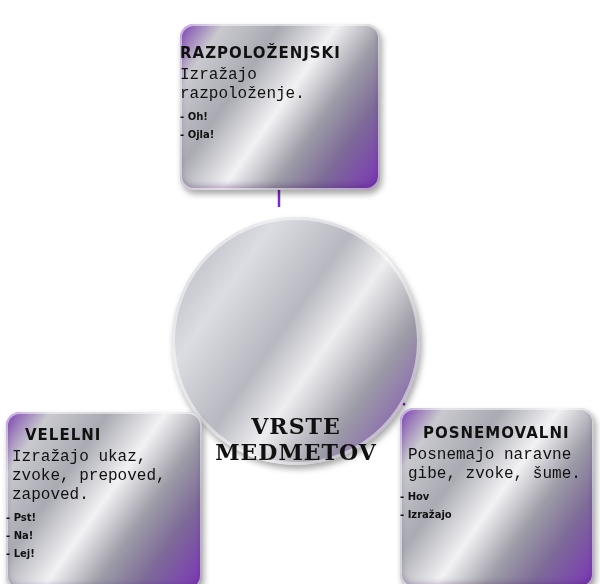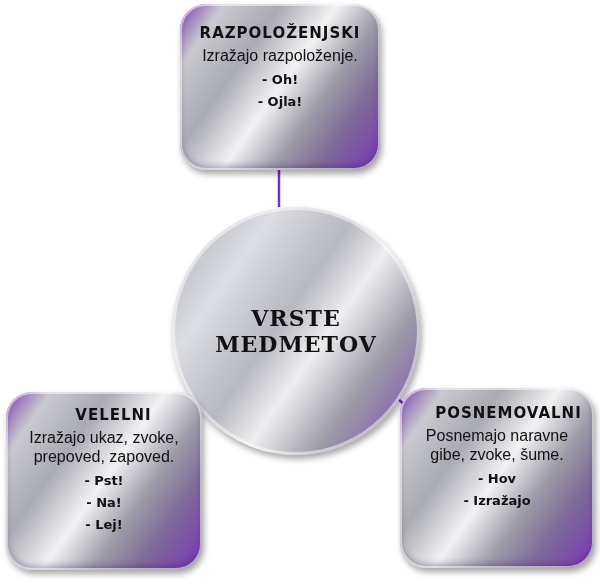--- a/index.html
+++ b/index.html
@@ -1,34 +1,35 @@
 <!DOCTYPE html>
 <html><head>
 <meta charset="utf-8">
 <style>
   html, body { margin: 0; padding: 0; background: #ffffff; }
   body { width: 600px; height: 584px; position: relative; overflow: hidden; font-family: "DejaVu Serif", serif; }
   svg.lines { position: absolute; left: 0; top: 0; }
   .box {
     position: absolute;
-    border-radius: 26px;
+    border-radius: 14px;
     background: linear-gradient(125deg, #7a3fb0 0%, #c9c9cf 14%, #a9aab2 32%, #f2f2f4 50%, #9c9ba6 66%, #7d6a98 80%, #7b33b8 100%);
     box-shadow: inset 0 0 0 2px rgba(255,255,255,0.55), inset 0 -4px 6px rgba(60,20,90,0.35), 2px 4px 6px rgba(0,0,0,0.35);
-    text-align: center;
+    text-align: left;
     color: #111;
     box-sizing: border-box;
+    margin-top: 20px;
   }
   .box .title { font-family: "DejaVu Sans", sans-serif; font-weight: bold; letter-spacing: 1px; font-size: 15px; margin-top: 20px; }
-  .box .desc { font-family: Liberation Sans, sans-serif; font-size: 16px; line-height: 19px; margin-top: 4px; }
-  .box .ex { font-family: "DejaVu Sans", sans-serif; font-weight: bold; font-size: 13px; margin-top: 7px; }
+  .box .desc { font-family: Liberation Mono, monospace; font-size: 16px; line-height: 19px; margin-top: 4px; }
+  .box .ex { font-family: "DejaVu Sans", sans-serif; font-weight: bold; font-size: 10px; margin-top: 7px; }
   .circle {
-    position: absolute; left: 172px; top: 207px; width: 248px; height: 248px; border-radius: 50%;
+    position: absolute; left: 172px; top: 217px; width: 248px; height: 248px; border-radius: 50%;
     background: linear-gradient(125deg, #a9abb6 0%, #dcdde2 25%, #b7b8c0 45%, #eeeef0 58%, #9c9ba6 75%, #7b3db8 100%);
     box-shadow: inset 0 0 0 3px rgba(255,255,255,0.5), 2px 4px 6px rgba(0,0,0,0.35);
-    display: flex; align-items: center; justify-content: center; flex-direction: column;
+    display: flex; align-items: center; justify-content: flex-end; flex-direction: column;
   }
   .circle span { font-family: "DejaVu Serif", serif; font-weight: bold; font-size: 22px; letter-spacing: 1px; line-height: 26px; color: #111; }
 </style>
 </head>
 <body>
 
 <svg class="lines" width="600" height="584">
   <line x1="279" y1="170" x2="279" y2="207" stroke="#7b2fbf" stroke-width="2.5"></line>
   <line x1="208" y1="382" x2="192" y2="396" stroke="#7b2fbf" stroke-width="2.5"></line>
   <line x1="366" y1="372" x2="405" y2="405" stroke="#7b2fbf" stroke-width="2.5"></line>

